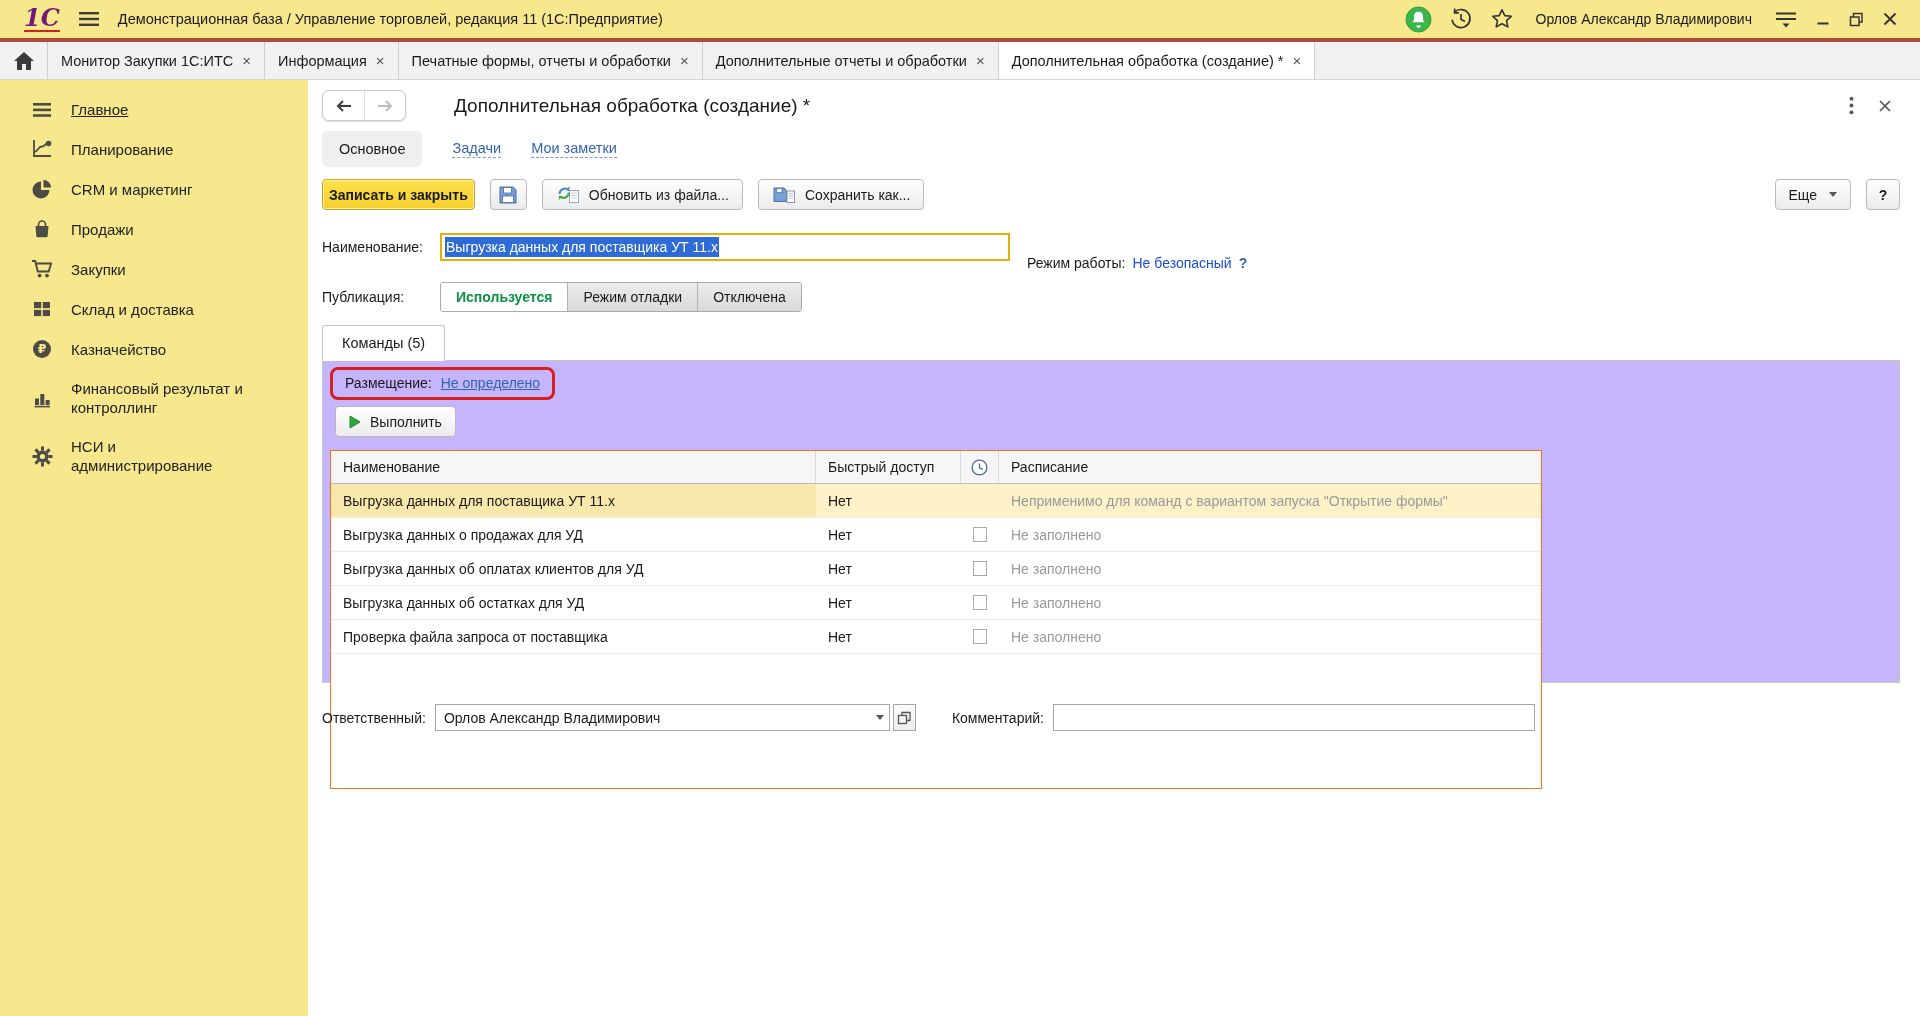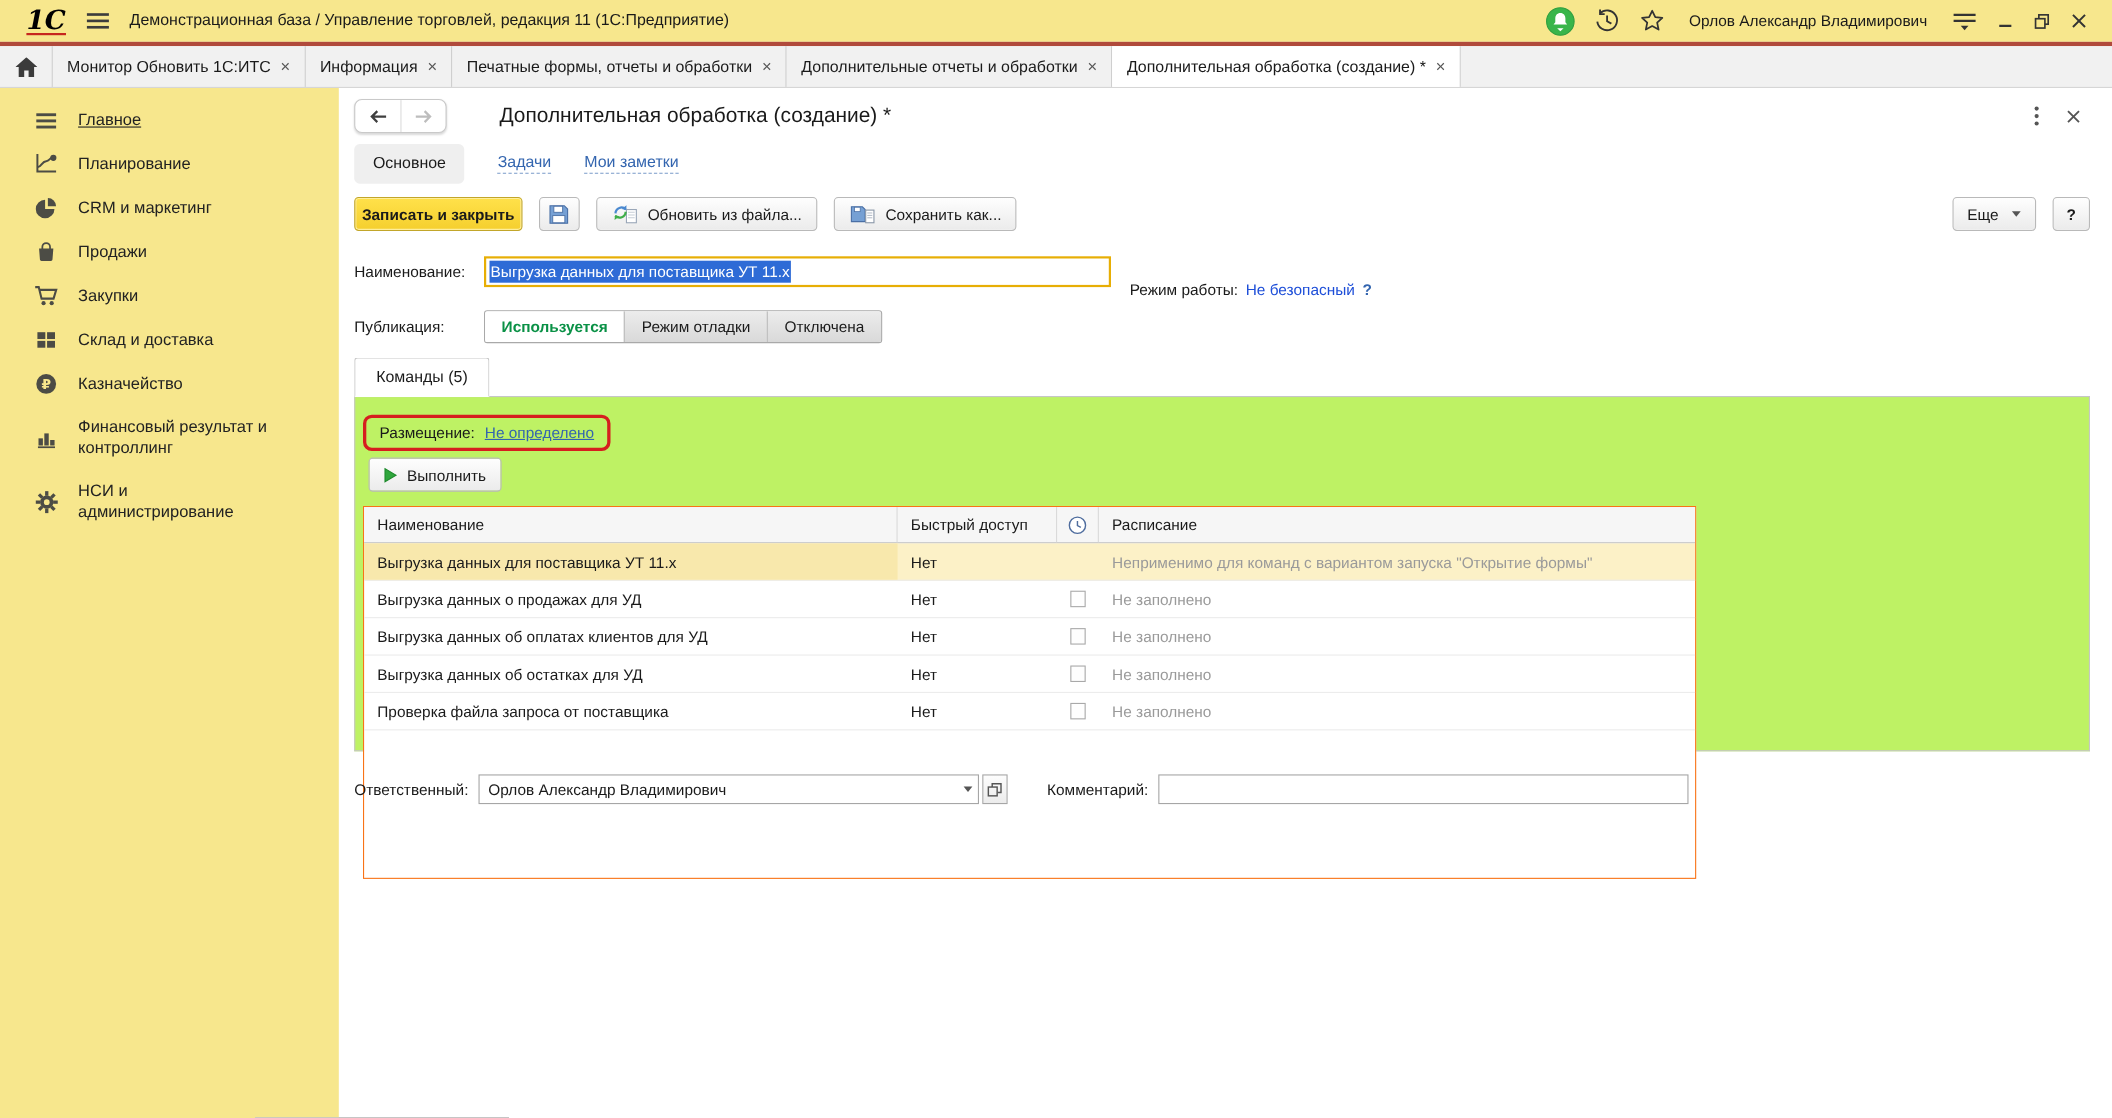--- a/index.html
+++ b/index.html
@@ -4,21 +4,21 @@
 <style>
   * { box-sizing: border-box; }
   body { margin:0; background:#777; }
   svg { display:block; }
   .app { width:1920px; height:1016px; background:#fff; font-family:"Liberation Sans", sans-serif;
          font-size:14px; color:#1a1a1a; display:flex; flex-direction:column; overflow:hidden; }
 
   
   .titlebar { height:38px; background:#f7e78d; display:flex; align-items:center;
               padding:0 22px 0 24px; gap:18px; flex-shrink:0; }
-  .logo { color:#000000; font-family:"DejaVu Serif", serif; font-style:italic; font-weight:bold;
+  .logo { color:#701a75; font-family:"DejaVu Serif", serif; font-style:italic; font-weight:bold;
           font-size:24px; line-height:1; border-bottom:2px solid #c6271e; }
   .app-title { font-size:14.5px; }
   .tb-right { margin-left:auto; display:flex; align-items:center; gap:17px; }
   .tb-icon { display:flex; align-items:center; cursor:pointer; }
   .user-name { font-size:14px; margin:0 5px; }
   .accent-line { height:4px; background:#b04a3b; flex-shrink:0; }
 
   
   .tabbar { height:38px; background:#f1f1f1; display:flex; align-items:stretch; flex-shrink:0;
             border-bottom:1px solid #d6d6d6; }
@@ -76,21 +76,21 @@
   .seg-btn { padding:6px 15px; background:linear-gradient(#ececec,#d9d9d9);
              border-left:1px solid #b3b3b3; cursor:pointer; }
   .seg-btn:first-child { border-left:none; }
   .seg-btn.active { background:#fff; color:#0a9146; font-weight:bold; }
 
   .sec-tabs { display:flex; margin-top:2px; margin-bottom:-1px; position:relative; z-index:2; }
   .sec-tab { padding:9px 19px; font-size:14.5px; background:#e2e2e2; border:1px solid #c6c6c6;
              border-bottom:none; border-radius:3px 3px 0 0; margin-right:3px; cursor:pointer; }
   .sec-tab.active { background:#fff; border-bottom:1px solid #fff; }
 
-  .panel { border:1px solid #c6c6c6; height:323px; padding:15px 7px; background:#bef264; }
+  .panel { border:1px solid #c6c6c6; height:323px; padding:5px 7px; background:#c4b5fd; }
   .placement-box { display:inline-flex; align-items:center; gap:9px; border:3px solid #d61f1f;
                    border-radius:8px; padding:5px 12px 6px; margin:1px 0 3px; }
   .placement-link { color:#3365af; text-decoration:underline; cursor:pointer; }
   .run-row { margin:3px 0 13px 5px; }
 
   .ctable { width:1212px; border:1px solid #f97316; height:339px; background:#fff;
             display:flex; flex-direction:column; }
   .thead { display:flex; background:#f6f6f6; border-bottom:1px solid #bdbdbd; height:33px;
            align-items:stretch; flex-shrink:0; }
   .th { display:flex; align-items:center; padding:0 12px; border-right:1px solid #dadada; }
@@ -188,21 +188,21 @@
   <div class="tabbar">
     <span class="home-tab">
       <span>
         <svg width="20" height="18" viewBox="0 0 20 18">
             <path d="M10 0 L20 9 H17 V18 H12 V12 H8 V18 H3 V9 H0 Z" fill="#3b3b3b"></path>
           </svg>
       </span>
     </span>
     <span id="tabs-container" style="display:flex; align-items:stretch;">
         <span class="tab">
-          <span>Монитор Обновить 1С:ИТС</span>
+          <span>Монитор Закупки 1С:ИТС</span>
           <span class="tab-close">×</span>
         </span>
         <span class="tab">
           <span>Информация</span>
           <span class="tab-close">×</span>
         </span>
         <span class="tab">
           <span>Печатные формы, отчеты и обработки</span>
           <span class="tab-close">×</span>
         </span>

